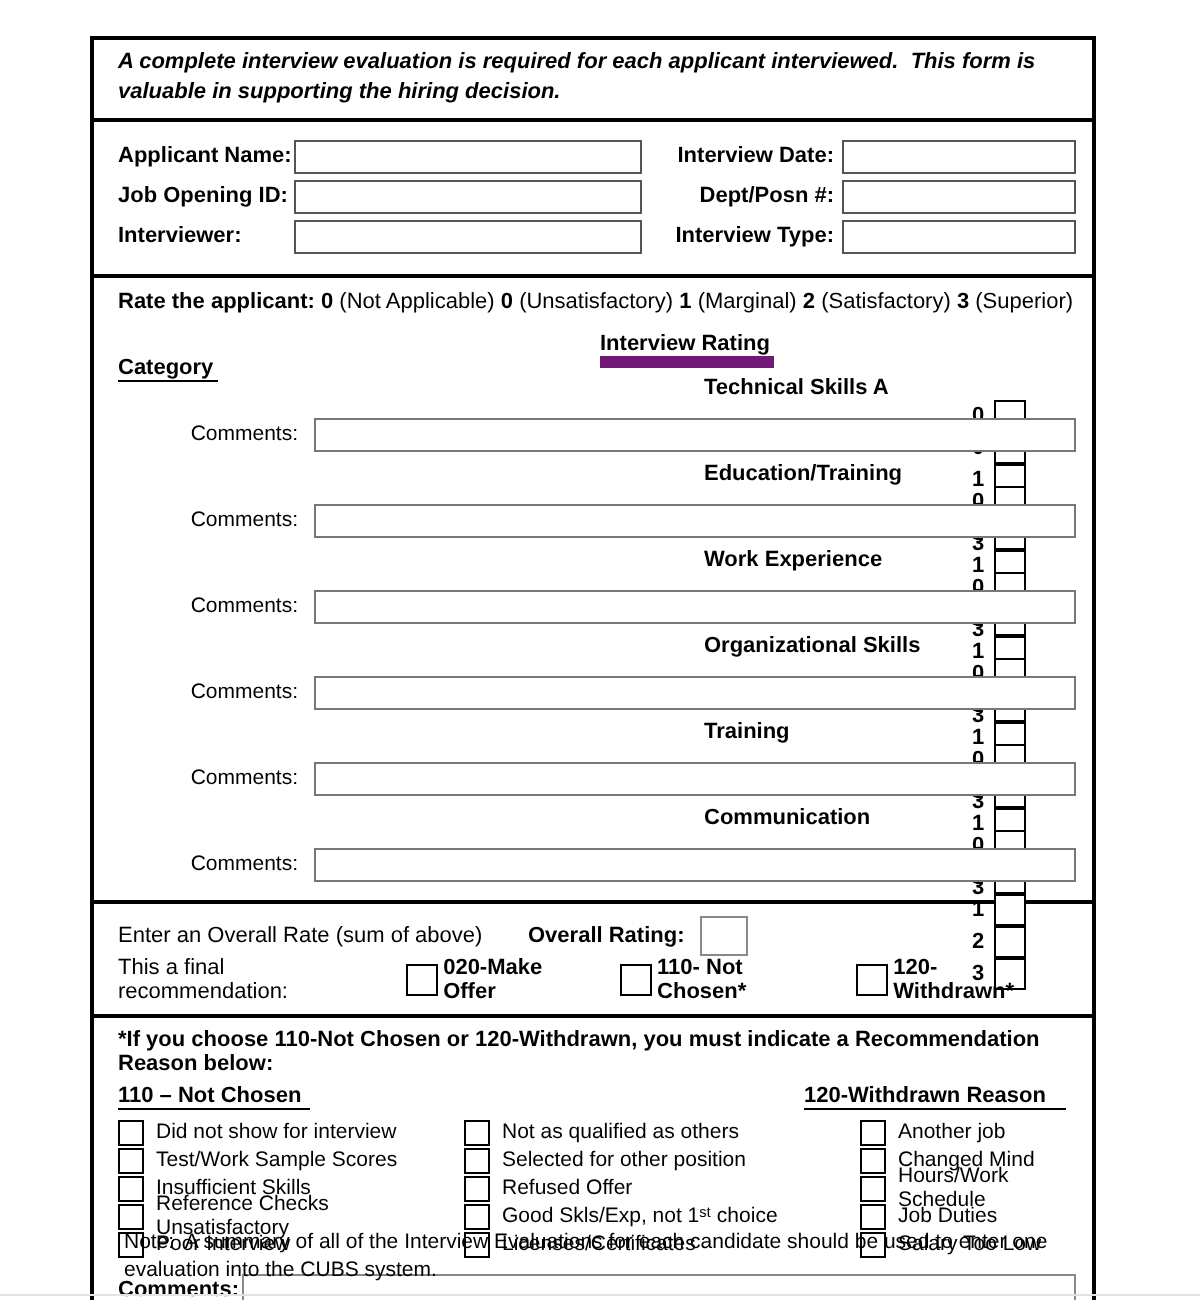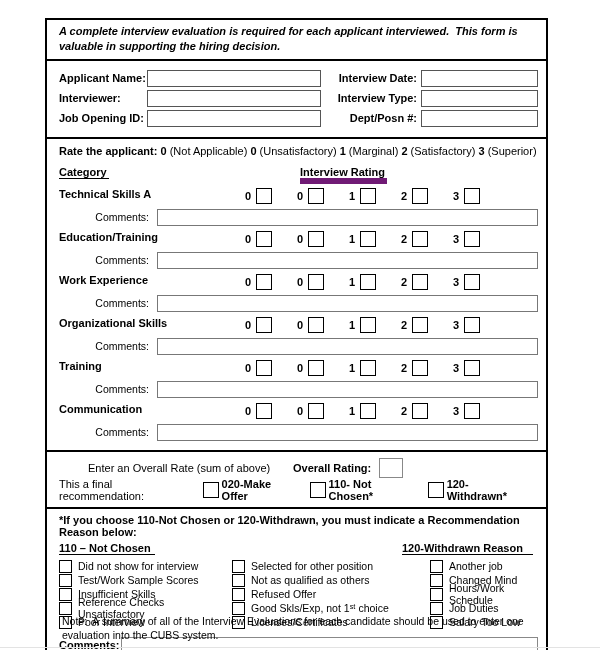--- a/index.html
+++ b/index.html
@@ -22,34 +22,34 @@
   .f-row{display:flex;align-items:center;margin:3px 0;}
   .f-lab1{width:88px;font-weight:bold;font-size:11px;flex:none;}
   .f-in1{width:172px;height:15px;border:1px solid #555;background:#fff;flex:none;}
   .f-lab2{width:96px;font-weight:bold;font-size:11px;text-align:right;padding-right:4px;flex:none;}
   .f-in2{flex:1;height:15px;border:1px solid #555;background:#fff;}
   
   .sec-rating{padding:6px 8px 4px 12px;font-size:11px;}
   .rate-line{margin-bottom:9px;}
   .b{font-weight:bold;}
   .heads{position:relative;height:16px;margin-bottom:6px;}
-  .head-cat{position:absolute;left:0;top:0;font-weight:bold;border-bottom:1px solid #000;padding-right:2px;}
+  .head-cat{position:absolute;left:0;top:12px;font-weight:bold;border-bottom:1px solid #000;padding-right:2px;}
   .head-rate{position:absolute;left:241px;top:0;font-weight:bold;border-bottom:6px solid #701a75;padding-right:2px;}
-  .cat-line{display:flex;align-items:flex-start;height:19px;}
+  .cat-line{display:flex;align-items:flex-end;height:19px;flex-direction:column;}
   .cat-name{width:186px;font-weight:bold;flex:none;}
   .ritem{display:flex;align-items:center;width:27px;margin-right:25px;flex:none;}
   .rnum{font-weight:bold;margin-right:5px;}
   .rbox{width:14px;height:14px;border:1.5px solid #000;background:#fff;flex:none;}
   .comment-line{display:flex;align-items:center;margin:2px 0 5px;}
   .clab{width:90px;text-align:right;font-size:10.5px;padding-right:8px;flex:none;color:#000;}
   .cin{flex:1;height:15px;border:1px solid #777;background:#fff;}
   
   .sec-overall{padding:6px 8px 7px 12px;font-size:11px;}
   .ov-line{display:flex;align-items:center;height:20px;}
-  .ov-text{width:205px;flex:none;margin-left:29px;}
+  .ov-text{width:205px;flex:none;}
   .ov-label{font-weight:bold;margin-right:8px;}
   .ov-box{width:22px;height:18px;border:1px solid #888;background:#fff;}
   .rec-line{display:flex;align-items:center;height:20px;margin-top:2px;}
   .rec-text{margin-right:8px;}
   .rec-item{display:flex;align-items:center;margin-right:13px;}
   .rec-box{width:14px;height:14px;border:1.5px solid #000;margin-right:3px;flex:none;}
   .rec-lab{font-weight:bold;}
   
   .sec-reason{padding:5px 8px 8px 12px;font-size:10.5px;}
   .instr{font-weight:bold;font-size:11px;margin-bottom:4px;}
@@ -78,29 +78,29 @@
   </div>
 
   <div class="sec sec-fields">
     <div class="f-row">
       <span class="f-lab1">Applicant Name:</span>
       <span class="f-in1"></span>
       <span class="f-lab2">Interview Date:</span>
       <span class="f-in2"></span>
     </div>
     <div class="f-row">
+      <span class="f-lab1">Job Opening ID:</span>
+      <span class="f-in1"></span>
+      <span class="f-lab2">Dept/Posn #:</span>
+      <span class="f-in2"></span>
+    </div>
+    <div class="f-row">
       <span class="f-lab1">Interviewer:</span>
       <span class="f-in1"></span>
       <span class="f-lab2">Interview Type:</span>
-      <span class="f-in2"></span>
-    </div>
-    <div class="f-row">
-      <span class="f-lab1">Job Opening ID:</span>
-      <span class="f-in1"></span>
-      <span class="f-lab2">Dept/Posn #:</span>
       <span class="f-in2"></span>
     </div>
   </div>
 
   <div class="sec sec-rating">
     <div class="rate-line">
       <span class="b">Rate the applicant:</span>
       <span> </span>
       <span class="b">0</span>
       <span>(Not Applicable) </span>
@@ -336,25 +336,25 @@
             <span>Reference Checks Unsatisfactory</span>
           </div>
         <div class="r-item">
             <span class="r-box"></span>
             <span>Poor Interview</span>
           </div>
       </div>
       <div class="col2">
         <div class="r-item">
             <span class="r-box"></span>
+            <span>Not as qualified as others</span>
+          </div>
+        <div class="r-item">
+            <span class="r-box"></span>
             <span>Selected for other position</span>
-          </div>
-        <div class="r-item">
-            <span class="r-box"></span>
-            <span>Not as qualified as others</span>
           </div>
         <div class="r-item">
             <span class="r-box"></span>
             <span>Refused Offer</span>
           </div>
         <div class="r-item">
             <span class="r-box"></span>
             <span>Good Skls/Exp, not 1ˢᵗ choice</span>
           </div>
         <div class="r-item">

